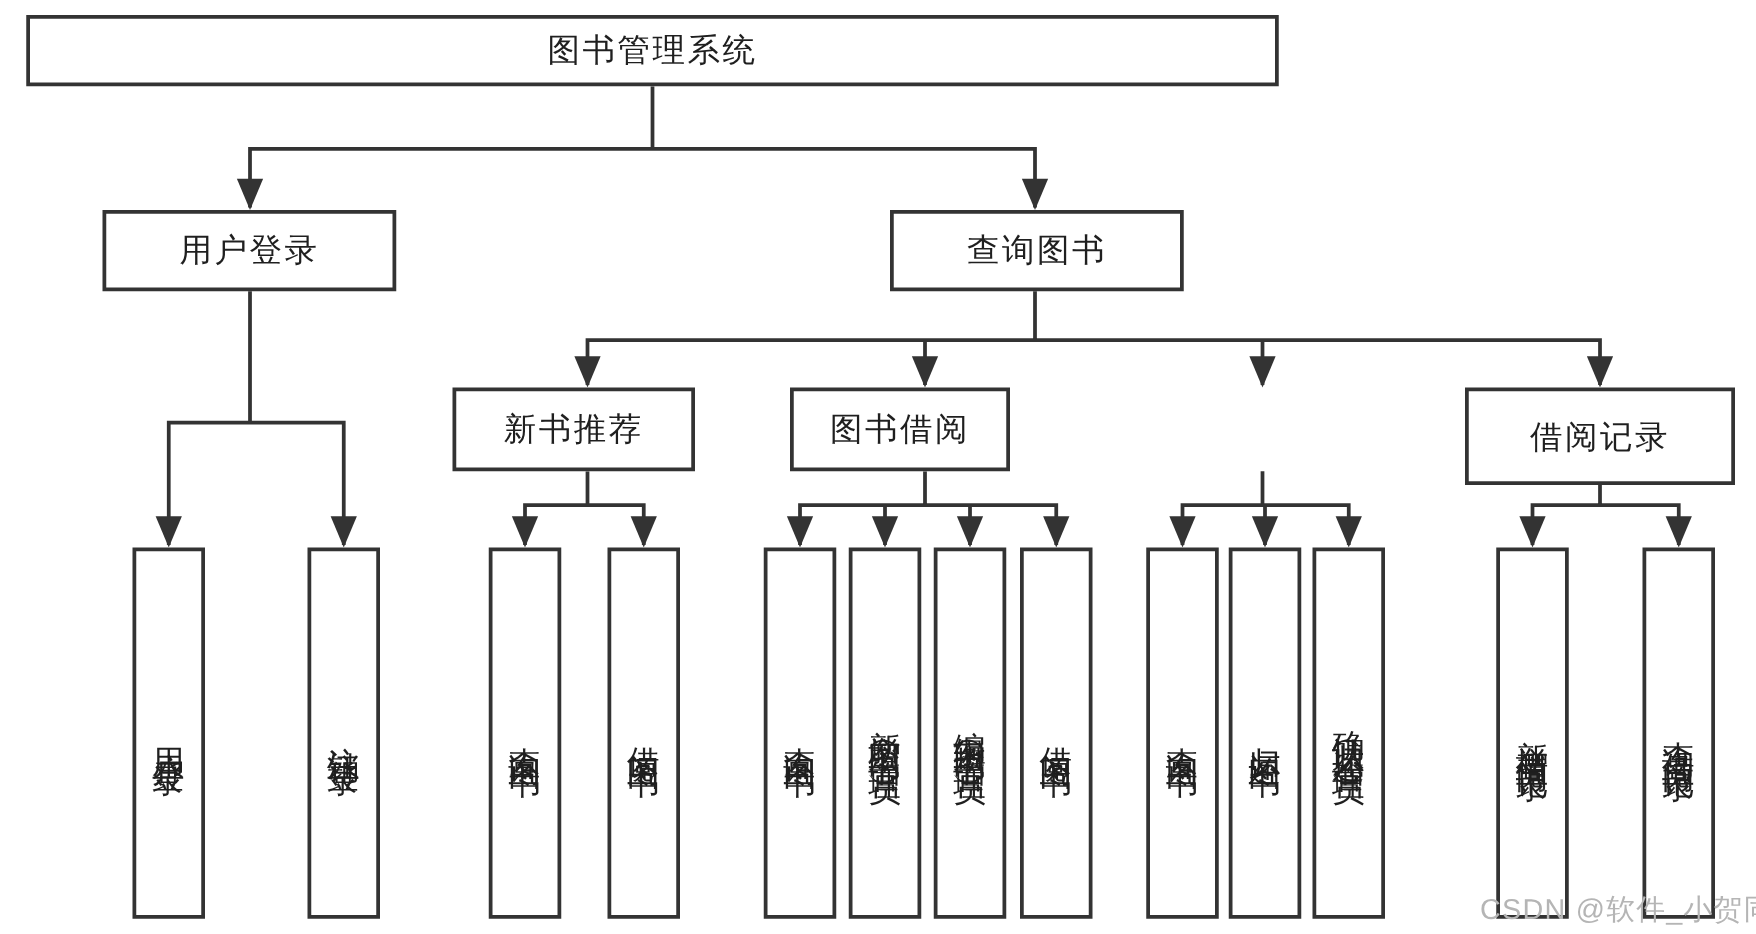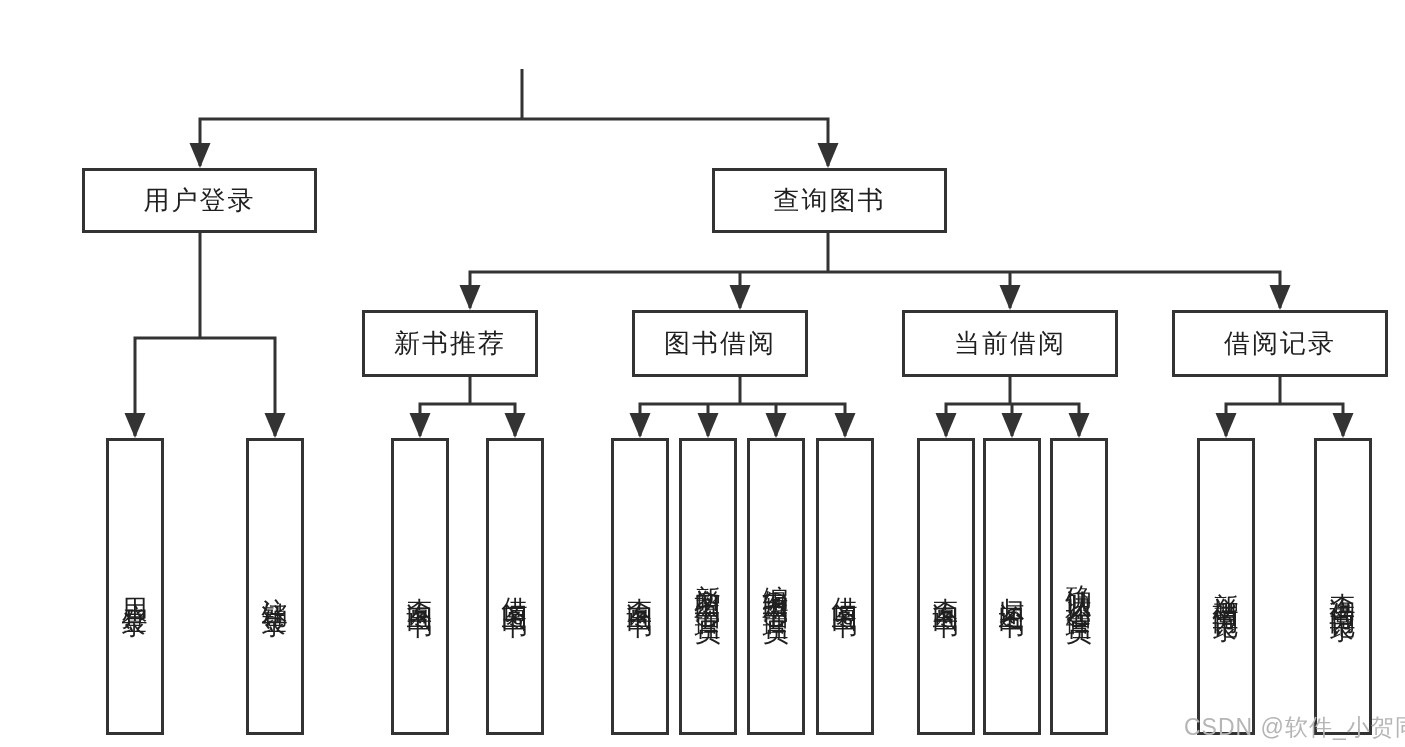--- a/index.html
+++ b/index.html
@@ -62,38 +62,38 @@
       <polygon points="765.5,413 786.5,413 776,438"></polygon>
       <polygon points="834.5,413 855.5,413 845,438"></polygon>
       <polygon points="935.5,413 956.5,413 946,438"></polygon>
       <polygon points="1001.5,413 1022.5,413 1012,438"></polygon>
       <polygon points="1068.5,413 1089.5,413 1079,438"></polygon>
       <polygon points="1215.5,413 1236.5,413 1226,438"></polygon>
       <polygon points="1332.5,413 1353.5,413 1343,438"></polygon>
     </g>
   </svg>
 
+  <div class="node h" style="left:21px; top:12px; width:1002px; height:57px;">
+    <span>图书管理系统</span>
+  </div>
 
   <div class="node h" style="left:82px; top:168px; width:235px; height:65px;">
     <span>用户登录</span>
   </div>
   <div class="node h" style="left:712px; top:168px; width:235px; height:65px;">
     <span>查询图书</span>
   </div>
 
-  <div class="node h" style="left:362px; top:310px; width:176px; height:67px;text-align:center;">
+  <div class="node h" style="left:362px; top:310px; width:194px; height:67px;text-align:center;">
     <span>新书推荐</span>
   </div>
   <div class="node h" style="left:632px; top:310px; width:176px; height:67px;">
     <span>图书借阅</span>
   </div>
-  <div class="node h" style="left:902px; top:310px; width:216px; height:67px;">
-    <span>当前借阅</span>
-  </div>
-  <div class="node h" style="left:1172px; top:310px; width:216px; height:67px;">
+  <div class="node h" style="left:1172px; top:310px; width:216px; height:78px;">
     <span>借阅记录</span>
   </div>
 
   <div class="node v" style="left:106px; top:438px; width:58px; height:297px;">
     <span>用户登录</span>
   </div>
   <div class="node v" style="left:246px; top:438px; width:58px; height:297px;">
     <span>注销登录</span>
   </div>
 

